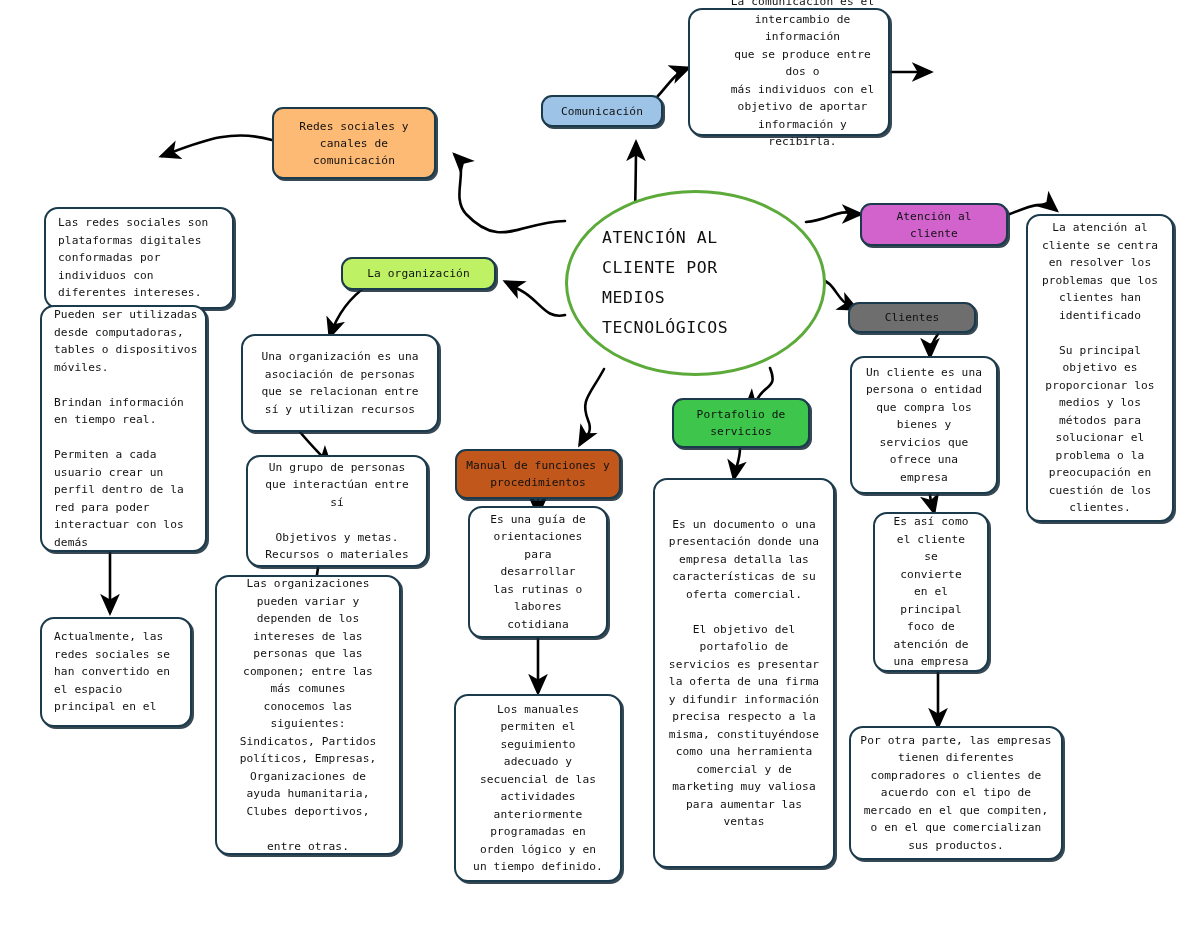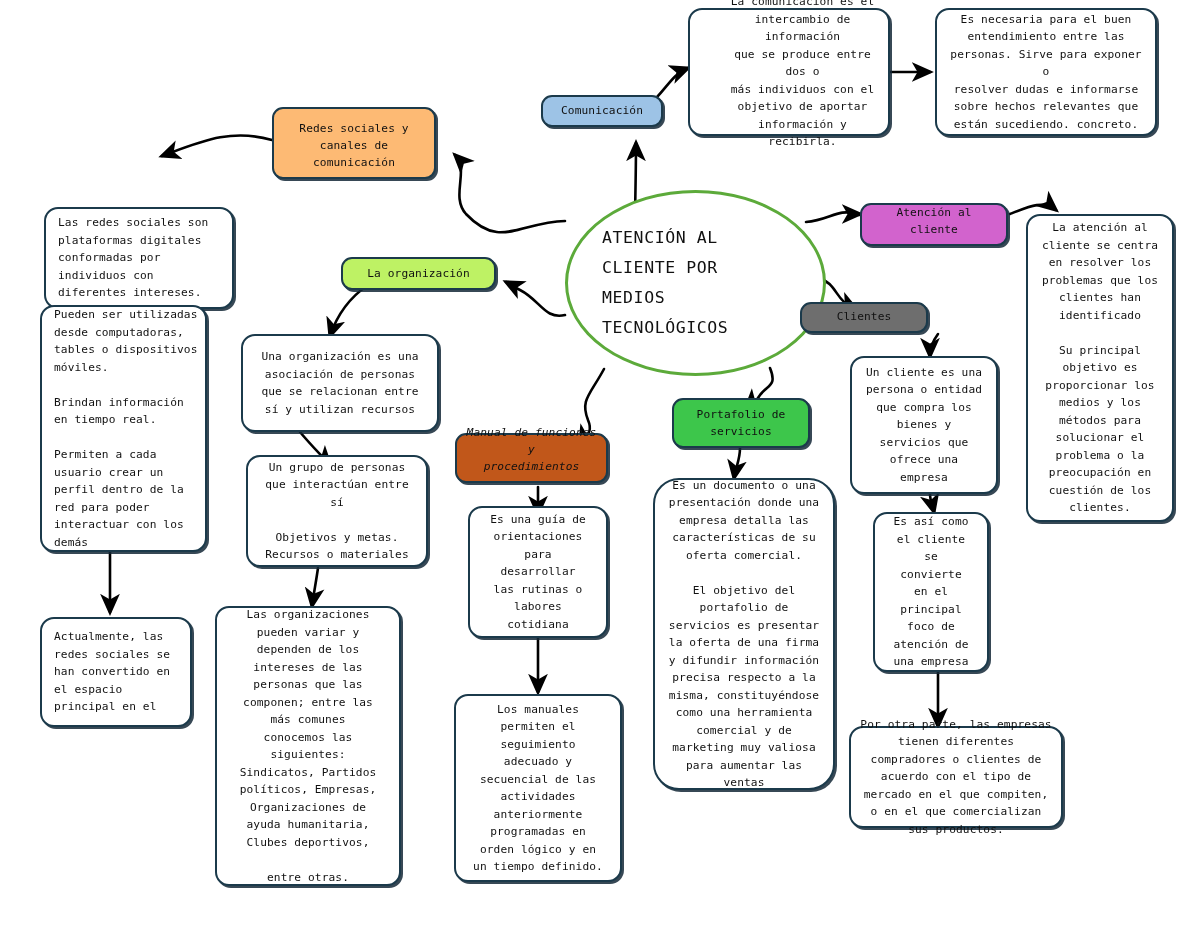--- a/index.html
+++ b/index.html
@@ -31,21 +31,21 @@
     color:#111111;
     font-size:11.2px;
     line-height:17.5px;
     text-align:center;
     white-space:pre-line;
     letter-spacing:.1px;
   }
   .node.left .txt{text-align:left;padding-left:12px;}
 
   
-  .label-node{border-radius:11px;align-items:flex-end;}
+  .label-node{border-radius:11px;}
   .label-node .txt{font-size:11.2px;line-height:17px;}
 
   
   #central{
     position:absolute;
     border:3px solid #5caa3a;
     border-radius:50%;
     background:#ffffff;
     display:flex;
     align-items:center;
@@ -134,56 +134,48 @@
   <div class="node label-node" style="left:272px;top:107px;width:164px;height:72px;background:#fdba74;">
     <div class="txt">Redes sociales y
 canales de
 comunicación</div>
   </div>
 
   <div class="node label-node" style="left:341px;top:257px;width:155px;height:33px;background:#bef264;">
     <div class="txt">La organización</div>
   </div>
 
-  <div class="node label-node" style="left:455px;top:433px;width:153px;height:50px;background:#c1571a;font-style:italic;">
+  <div class="node label-node" style="left:455px;top:449px;width:166px;height:50px;background:#c1571a;">
     <div class="txt">Manual de funciones y
 procedimientos</div>
   </div>
 
   <div class="node label-node" style="left:672px;top:398px;width:138px;height:50px;background:#3dc64b;">
     <div class="txt">Portafolio de
 servicios</div>
   </div>
 
   <div class="node label-node" style="left:860px;top:203px;width:148px;height:43px;background:#d263cd;">
     <div class="txt">Atención al
 cliente</div>
   </div>
 
-  <div class="node label-node" style="left:800px;top:302px;width:128px;height:31px;background:#6e6e6e;">
+  <div class="node label-node" style="left:848px;top:302px;width:128px;height:31px;background:#6e6e6e;">
     <div class="txt">Clientes</div>
   </div>
 
   <div class="node" style="left:688px;top:8px;width:202px;height:128px;padding-left:27px;">
     <div class="txt">La comunicación es el
 intercambio de información
 que se produce entre dos o
 más individuos con el
 objetivo de aportar
 información y recibirla.</div>
   </div>
 
-  <div class="node" style="left:935px;top:8px;width:222px;height:128px;">
-    <div class="txt">Es necesaria para el buen
-entendimiento entre las
-personas. Sirve para exponer o
-resolver dudas e informarse
-sobre hechos relevantes que
-están sucediendo. concreto.</div>
-  </div>
 
   <div class="node left" style="left:44px;top:170px;width:190px;height:102px;margin-top:37px;">
     <div class="txt">Las redes sociales son
 plataformas digitales
 conformadas por
 individuos con
 diferentes intereses.</div>
   </div>
 
   <div class="node left" style="left:40px;top:305px;width:167px;height:247px;">
@@ -220,21 +212,21 @@
 
   <div class="node" style="left:246px;top:455px;width:182px;height:112px;">
     <div class="txt">Un grupo de personas
 que interactúan entre
 sí
 
 Objetivos y metas.
 Recursos o materiales</div>
   </div>
 
-  <div class="node" style="left:215px;top:606px;width:186px;height:280px;">
+  <div class="node" style="left:215px;top:575px;width:186px;height:280px;">
     <div class="txt">Las organizaciones
 pueden variar y
 dependen de los
 intereses de las
 personas que las
 componen; entre las
 más comunes
 conocemos las
 siguientes:
 Sindicatos, Partidos
@@ -262,21 +254,21 @@
   <div class="node" style="left:468px;top:506px;width:140px;height:132px;">
     <div class="txt">Es una guía de
 orientaciones
 para
 desarrollar
 las rutinas o
 labores
 cotidiana</div>
   </div>
 
-  <div class="node" style="left:653px;top:478px;width:182px;height:312px;border-radius:26px;">
+  <div class="node" style="left:653px;top:478px;width:182px;height:390px;">
     <div class="txt">Es un documento o una
 presentación donde una
 empresa detalla las
 características de su
 oferta comercial.
 
 El objetivo del
 portafolio de
 servicios es presentar
 la oferta de una firma
@@ -325,21 +317,21 @@
 el cliente
 se
 convierte
 en el
 principal
 foco de
 atención de
 una empresa</div>
   </div>
 
-  <div class="node" style="left:849px;top:726px;width:214px;height:102px;">
+  <div class="node" style="left:849px;top:726px;width:214px;height:134px;">
     <div class="txt">Por otra parte, las empresas
 tienen diferentes
 compradores o clientes de
 acuerdo con el tipo de
 mercado en el que compiten,
 o en el que comercializan
 sus productos.</div>
   </div>
 
 </div>

